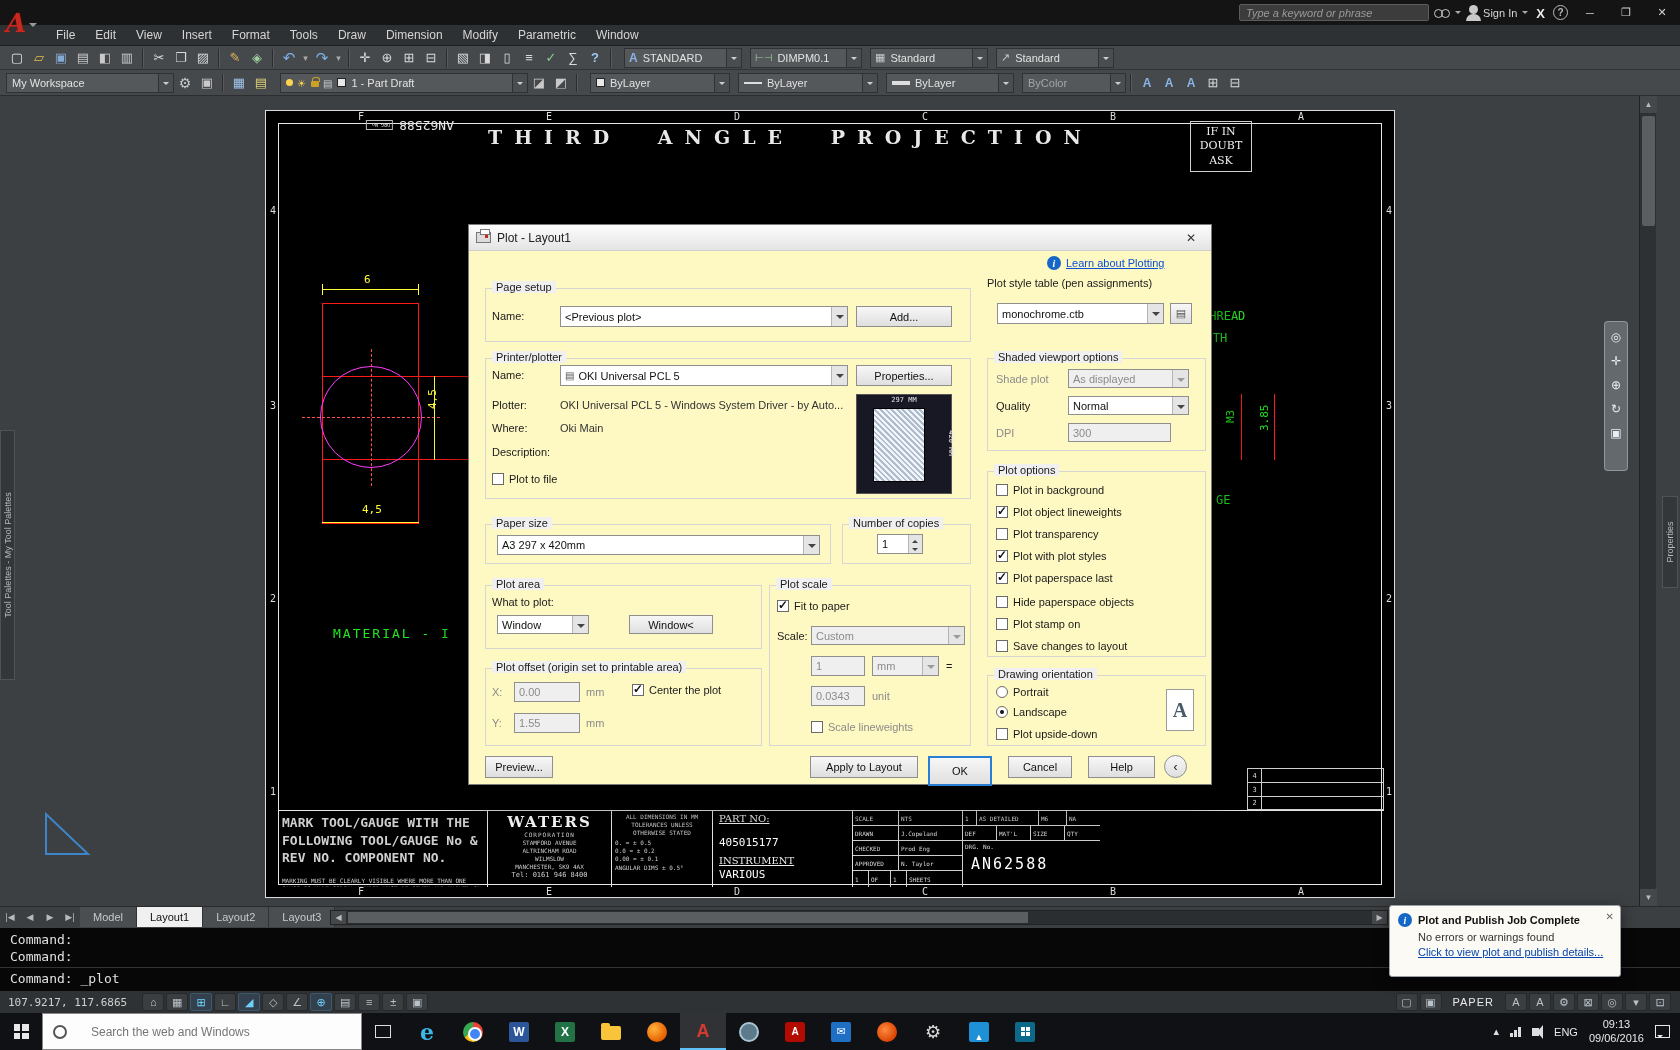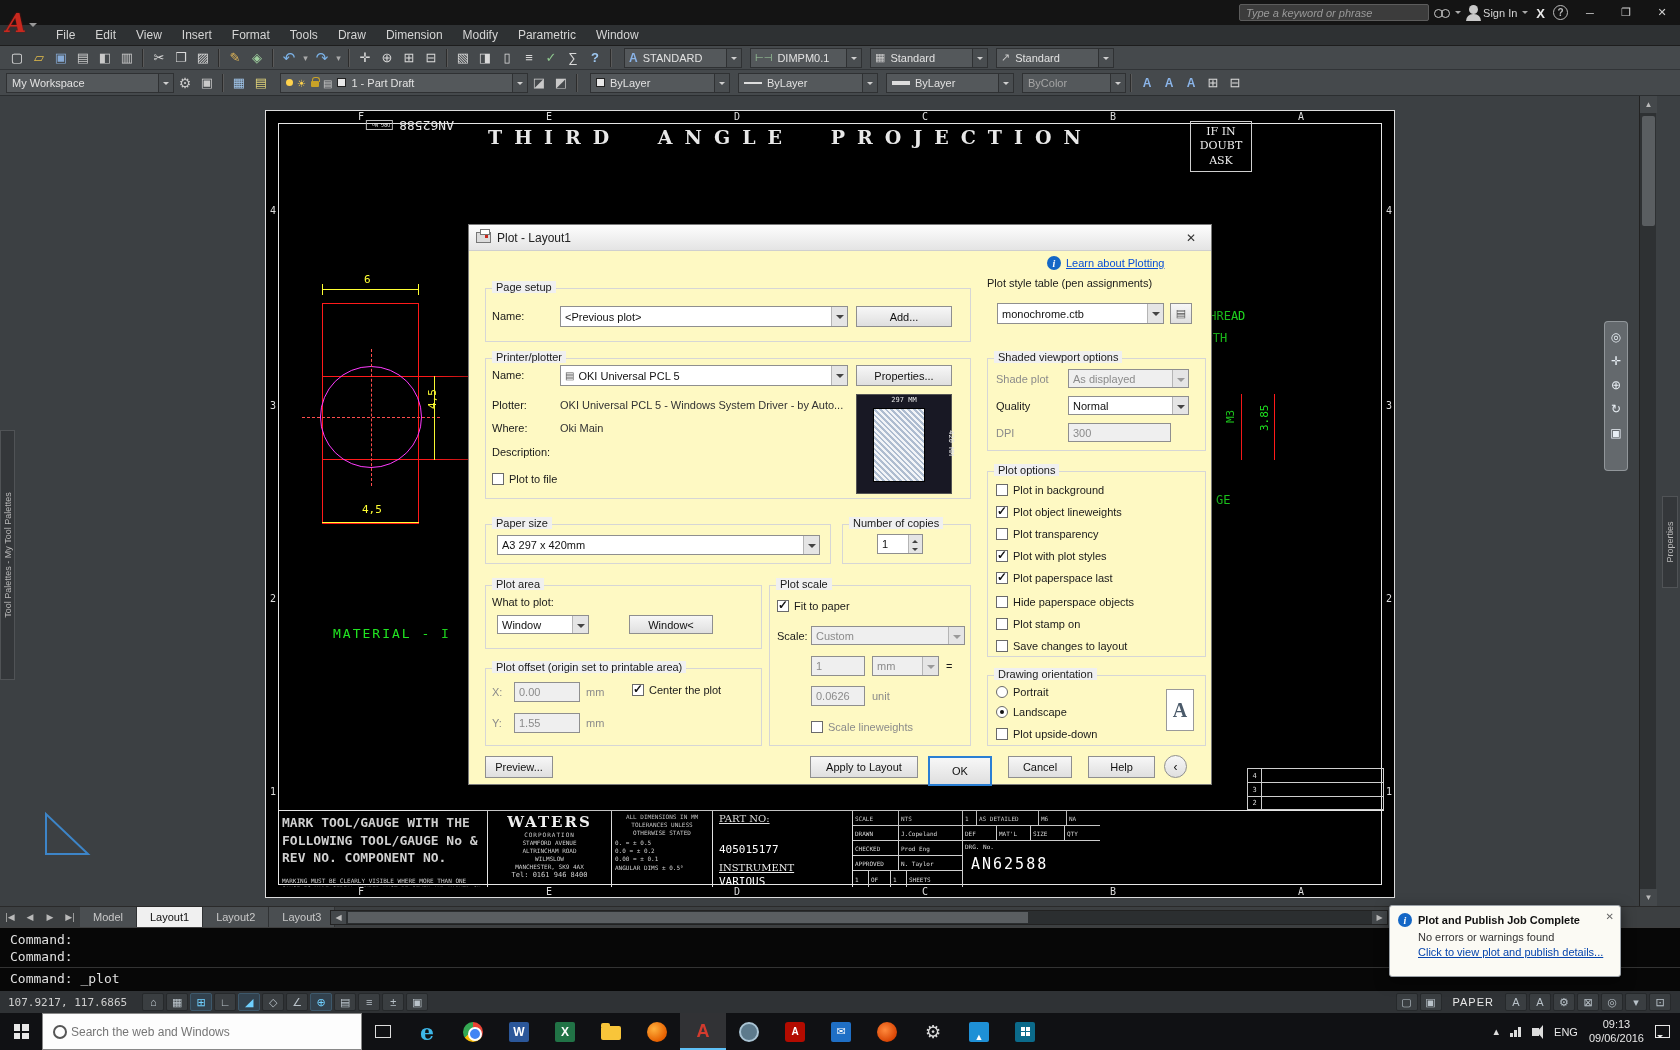--- a/index.html
+++ b/index.html
@@ -120,21 +120,21 @@
 #statusbar{position:absolute;left:0;top:991px;width:1680px;height:22px;background:#2f3235;display:flex;align-items:center;padding:0 8px;color:#cfcfcf;font-size:11px}
 .coords{font-family:"DejaVu Sans Mono",monospace;margin-right:14px}
 .si{width:22px;height:18px;margin:0 1px;display:flex;align-items:center;justify-content:center;background:#3a3e41;border:1px solid #26292b;color:#b9c2c9;font-size:11px;border-radius:2px}
 .si.on{color:#6fd0ff;background:#32414d;border-color:#3d586b}
 .paper-btn{margin:0 10px;color:#e8e8e8;font-size:11px;letter-spacing:1px}
 
 #taskbar{position:absolute;left:0;top:1013px;width:1680px;height:37px;background:#101114;display:flex;align-items:center}
 #startbtn{width:42px;height:37px;display:flex;align-items:center;justify-content:center}
 .winlogo{width:15px;height:15px;display:grid;grid-template-columns:1fr 1fr;grid-template-rows:1fr 1fr;gap:2px}
 .winlogo i{background:#e8e8e8}
-#tsearch{width:320px;height:37px;background:#fdfdfd;border:1px solid #888;display:flex;align-items:center;gap:4px;padding:0 10px}
+#tsearch{width:320px;height:37px;background:#fdfdfd;border:1px solid #888;display:flex;align-items:center;gap:24px;padding:0 10px}
 #tsearch input{border:none;outline:none;flex:1;font-size:12px;color:#444;background:transparent}
 .cortana{width:14px;height:14px;border:2px solid #555;border-radius:50%}
 .taskview{width:42px;height:37px;display:flex;align-items:center;justify-content:center}
 .tv-ico{width:16px;height:13px;border:1.5px solid #ddd;position:relative;background:#101114}
 .tv-ico::after{content:"";position:absolute;left:4px;top:-5px;width:16px;height:13px;border:1.5px solid #ddd;z-index:-1}
 .app{width:46px;height:37px;display:flex;align-items:center;justify-content:center;position:relative}
 .app.active{background:rgba(255,255,255,.14)}
 .app.active::after{content:"";position:absolute;left:0;right:0;bottom:0;height:2px;background:#5fc1f7}
 .a-edge::before{content:"e";font:bold 22px "DejaVu Serif",serif;color:#3db7e8}
 .a-chrome{width:20px;height:20px;border-radius:50%;background:conic-gradient(#ea4335 0 33%,#fbbc05 33% 66%,#34a853 66% 100%);position:relative}
@@ -465,21 +465,21 @@
           <div class="tinytxt">ALL DIMENSIONS IN MM</div>
           <div class="tinytxt">TOLERANCES UNLESS</div>
           <div class="tinytxt">OTHERWISE STATED</div>
           <div class="tinytxt" style="text-align:left;margin-top:2px">0.   =  ±  0.5</div>
           <div class="tinytxt" style="text-align:left">0.0  =  ±  0.2</div>
           <div class="tinytxt" style="text-align:left">0.00 =  ±  0.1</div>
           <div class="tinytxt" style="text-align:left">ANGULAR DIMS ± 0.5°</div>
         </div>
         <div class="sec" style="width:140px;padding:2px 6px">
           <div style="font:10px 'DejaVu Serif',serif;color:#eee;text-decoration:underline">PART NO:</div>
-          <div style="font:11px 'DejaVu Sans Mono',monospace;color:#fff;margin-top:19px">405015177</div>
+          <div style="font:11px 'DejaVu Sans Mono',monospace;color:#fff;margin-top:12px">405015177</div>
           <div style="font:10px 'DejaVu Serif',serif;color:#eee;text-decoration:underline;margin-top:6px">INSTRUMENT</div>
           <div style="font:11px 'DejaVu Sans Mono',monospace;color:#fff;margin-top:2px">VARIOUS</div>
         </div>
         <div class="sec" style="flex:1;position:relative;border-right:none">
           <span class="cell" style="left:0;top:0;width:46px;height:15px">SCALE</span>
           <span class="cell" style="left:46px;top:0;width:64px;height:15px">NTS</span>
           <span class="cell" style="left:0;top:15px;width:46px;height:15px">DRAWN</span>
           <span class="cell" style="left:46px;top:15px;width:64px;height:15px">J.Copeland</span>
           <span class="cell" style="left:0;top:30px;width:46px;height:15px">CHECKED</span>
           <span class="cell" style="left:46px;top:30px;width:64px;height:15px">Prod Eng</span>
@@ -764,21 +764,21 @@
       <span class="combo dis" style="left:41px;top:40px;width:154px;height:19px">
         <span class="cv">Custom</span>
         <span class="ca"></span>
       </span>
       <span class="inp dis" style="left:41px;top:70px;width:54px;height:20px">1</span>
       <span class="combo dis" style="left:102px;top:70px;width:67px;height:20px">
         <span class="cv">mm</span>
         <span class="ca"></span>
       </span>
       <span class="flbl" style="left:176px;top:74px">=</span>
-      <span class="inp dis" style="left:41px;top:100px;width:54px;height:20px">0.0626</span>
+      <span class="inp dis" style="left:41px;top:100px;width:54px;height:20px">0.0343</span>
       <span class="flbl dim" style="left:102px;top:104px">unit</span>
       <span class="cb dim" style="left:41px;top:135px">
         <span class="box"></span>
         <span>Scale lineweights</span>
       </span>
     </div>
 
     <span class="flbl" style="left:518px;top:52px">Plot style table (pen assignments)</span>
     <span class="combo" style="left:528px;top:78px;width:167px;height:21px">
       <span class="cv">monochrome.ctb</span>

